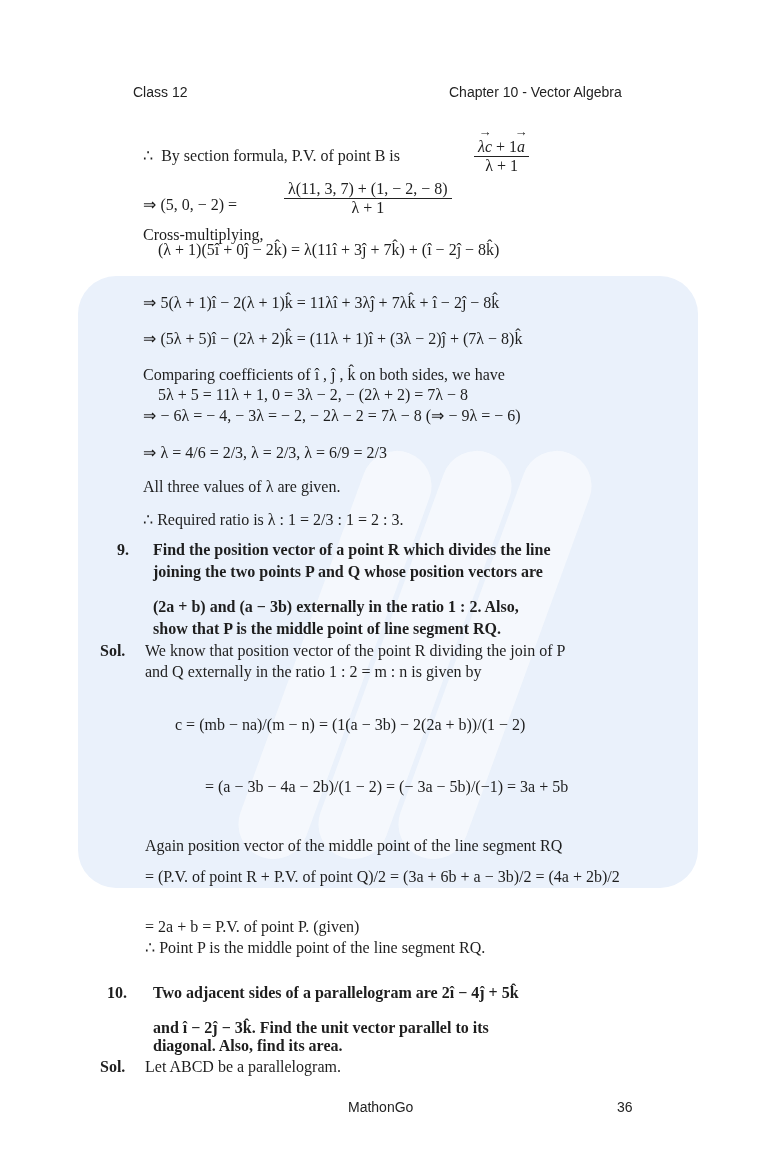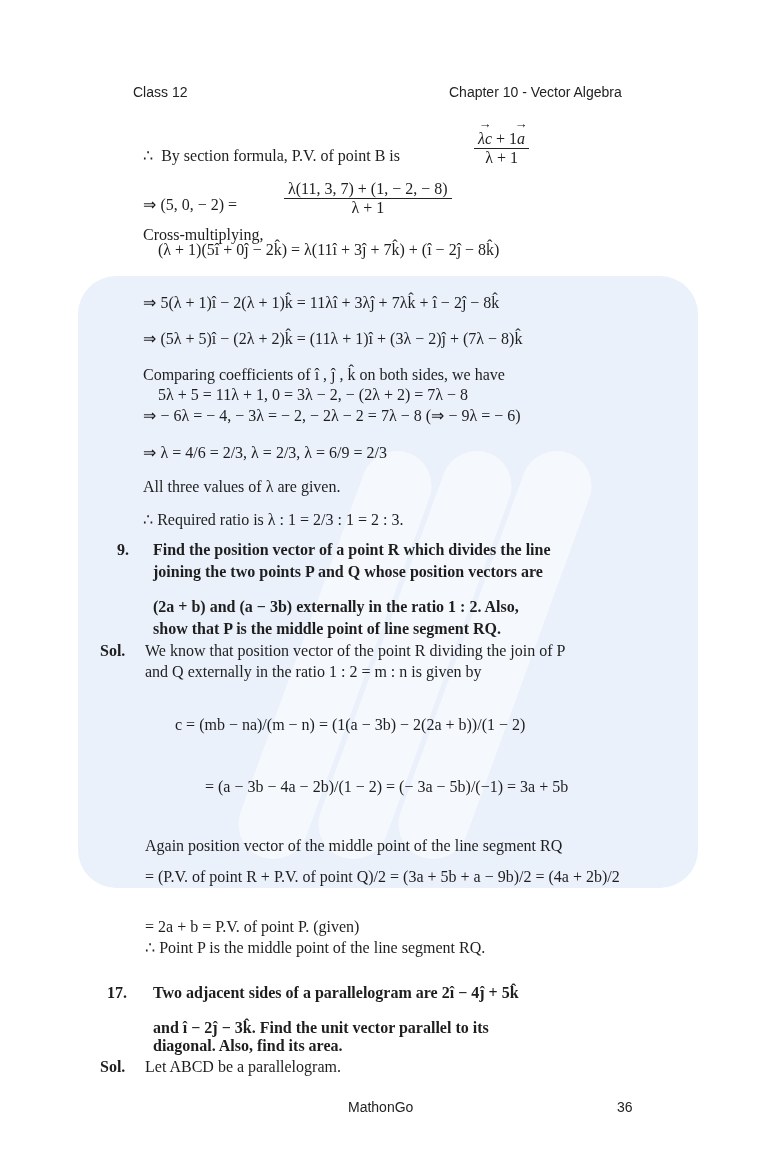--- a/index.html
+++ b/index.html
@@ -4,21 +4,21 @@
 <style>
   html, body { margin:0; padding:0; }
   body { width:768px; height:1168px; background:#ffffff; position:relative; overflow:hidden;
          font-family:"DejaVu Serif","Liberation Serif",serif; color:#1e1e1e; }
   .hdr { position:absolute; top:48px; font-family:Liberation Sans, sans-serif; font-size:14px; color:#222;margin-top:36px; }
   .ftr { position:absolute; top:1099px; font-family:"Liberation Sans",sans-serif; font-size:14px; color:#222; }
   .wm-bg { position:absolute; left:78px; top:276px; width:620px; height:612px; background:#eaf1fb; border-radius:38px; }
   .wm-stripe { position:absolute; background:#f7f9fd; border-radius:60px; opacity:0.85; }
   .ln { position:absolute; font-family:"Liberation Serif",serif; font-size:16px; white-space:nowrap; color:#1e1e1e; }
   .b { font-weight:bold;margin-left:8px; }
-  .vec { position:relative; display:inline-block; font-style:italic; }
+  .vec { position:relative; display:inline-block; font-style:italic;margin-top:8px; }
   .vec::before { content:"→"; position:absolute; left:50%; top:-14px; transform:translateX(-50%); font-style:normal; font-size:13px; }
   .num { position:absolute; font-family:"Liberation Serif",serif; font-size:16px; font-weight:bold; }
 </style>
 </head>
 <body>
 
 <div class="hdr" style="left:133px;">Class 12</div>
 <div class="hdr" style="left:449px;">Chapter 10 - Vector Algebra</div>
 
 <div class="wm-bg"></div>
@@ -56,25 +56,25 @@
 <div class="ln b" style="left:145px; top:563px;">joining the two points P and Q whose position vectors are</div>
 <div class="ln b" style="left:145px; top:598px;">(2a + b) and (a − 3b) externally in the ratio 1 : 2. Also,</div>
 <div class="ln b" style="left:145px; top:620px;">show that P is the middle point of line segment RQ.</div>
 <div class="num" style="left:100px; top:642px;">Sol.</div>
 <div class="ln" style="left:145px; top:642px;">We know that position vector of the point R dividing the join of P</div>
 <div class="ln" style="left:145px; top:663px;">and Q externally in the ratio 1 : 2 = m : n is given by</div>
 
 <div class="ln" style="left:175px; top:716px;">c = (mb − na)/(m − n) = (1(a − 3b) − 2(2a + b))/(1 − 2)</div>
 <div class="ln" style="left:205px; top:778px;">= (a − 3b − 4a − 2b)/(1 − 2) = (− 3a − 5b)/(−1) = 3a + 5b</div>
 <div class="ln" style="left:145px; top:815px;margin-top:22px;">Again position vector of the middle point of the line segment RQ</div>
-<div class="ln" style="left:145px; top:868px;">= (P.V. of point R + P.V. of point Q)/2 = (3a + 5b + a − 9b)/2 = (4a + 2b)/2</div>
+<div class="ln" style="left:145px; top:868px;">= (P.V. of point R + P.V. of point Q)/2 = (3a + 6b + a − 3b)/2 = (4a + 2b)/2</div>
 <div class="ln" style="left:145px; top:918px;">= 2a + b = P.V. of point P. (given)</div>
 <div class="ln" style="left:145px; top:938px;">∴ Point P is the middle point of the line segment RQ.</div>
 
-<div class="num" style="left:107px; top:984px;">17.</div>
+<div class="num" style="left:107px; top:984px;">10.</div>
 <div class="ln b" style="left:145px; top:984px;">Two adjacent sides of a parallelogram are 2î − 4ĵ + 5k̂</div>
 <div class="ln b" style="left:145px; top:1019px;">and î − 2ĵ − 3k̂. Find the unit vector parallel to its</div>
 <div class="ln b" style="left:145px; top:1037px;">diagonal. Also, find its area.</div>
 <div class="num" style="left:100px; top:1058px;">Sol.</div>
 <div class="ln" style="left:145px; top:1058px;">Let ABCD be a parallelogram.</div>
 
 <div class="ftr" style="left:348px;">MathonGo</div>
 <div class="ftr" style="left:617px;">36</div>
 
 </body></html>

